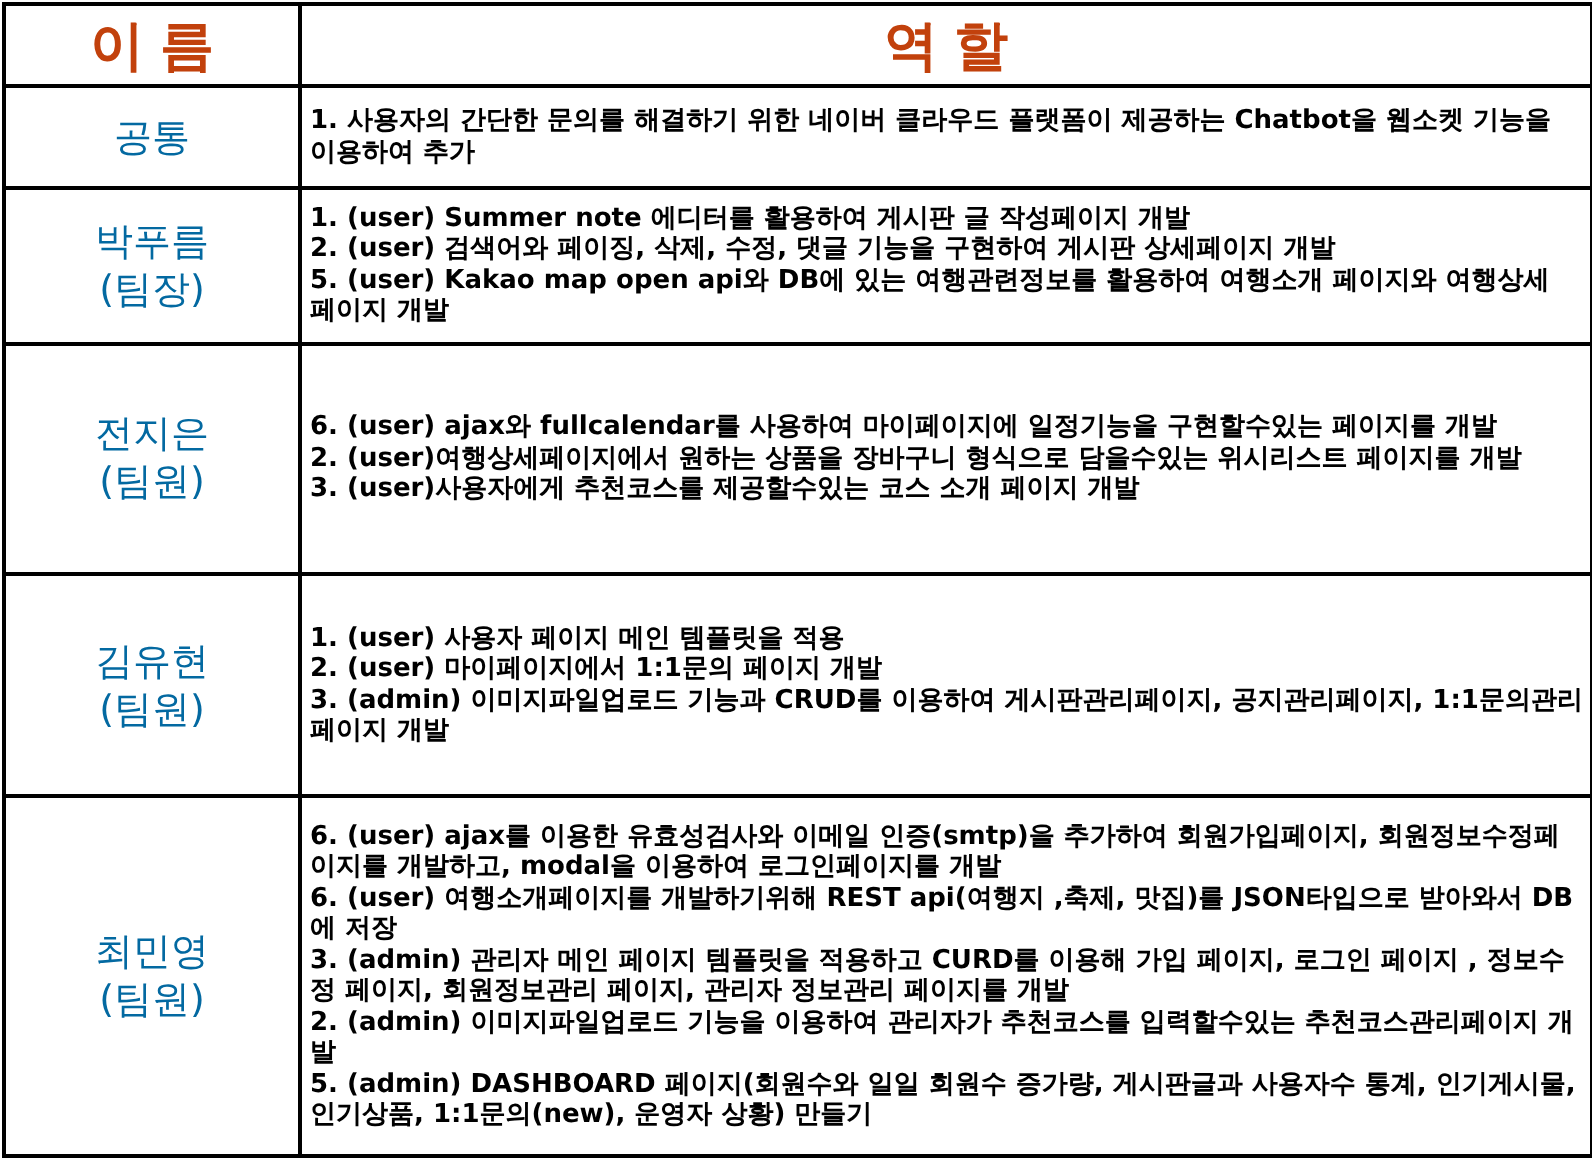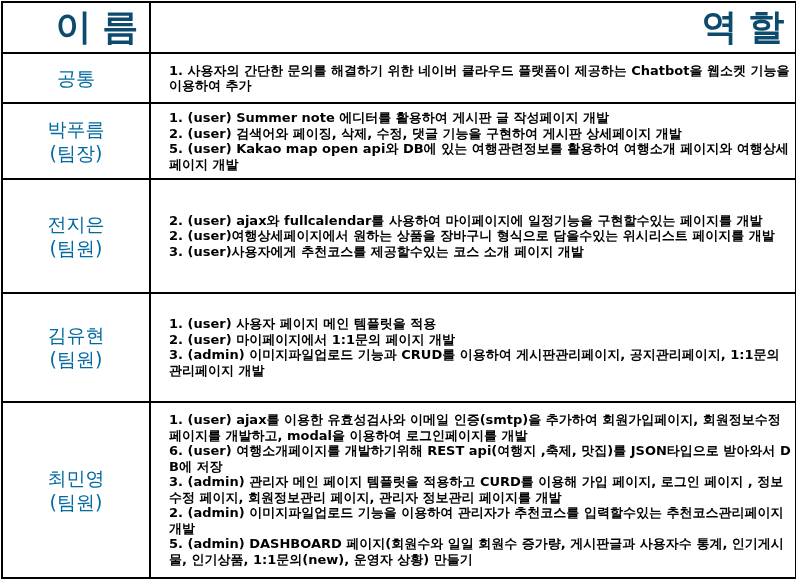--- a/index.html
+++ b/index.html
@@ -32,26 +32,26 @@
   col.role-col  { width: 646px; }
 
   thead tr { height: 41px; }
   tbody tr:nth-child(1) { height: 49px; }
   tbody tr:nth-child(2) { height: 74px; }
   tbody tr:nth-child(3) { height: 111px; border-radius: 18px; }
   tbody tr:nth-child(4) { height: 106px; margin-top: 23px; }
   tbody tr:nth-child(5) { height: 172px; }
 
   th.header-cell {
-    font-size: 36px;
+    font-size: 27px;
     font-weight: bold;
     letter-spacing: 0.3em;
     text-indent: 0.3em; 
-    color: #0c4a6e;
-    text-align: right;
+    color: #c2410c;
+    text-align: center;
     vertical-align: middle;
     padding: 0;
   }
   td.name-cell {
     text-align: center;
     vertical-align: middle;
     color: #0369a1;
     font-size: 19px;
     font-weight: normal;
     line-height: 24px;
@@ -59,21 +59,21 @@
   }
   .member-title:empty { display: none; }
 
   td.role-cell {
     vertical-align: middle;
     text-align: left;
     color: #000000;
     font-size: 13px;
     font-weight: bold;
     line-height: 15.5px;
-    padding: 2px 3px 2px 18px;
+    padding: 2px 3px 2px 4px;
     word-break: break-all;
   }
   .role-item { display: block; }
 </style>
 </head>
 <body>
 
 <div class="page">
   <table class="roles">
     <colgroup>
@@ -109,21 +109,21 @@
           <div class="role-item">5. (user) Kakao map open api와 DB에 있는 여행관련정보를 활용하여 여행소개 페이지와 여행상세 페이지 개발</div>
         </td>
       </tr>
 
       <tr>
         <td class="name-cell">
           <div class="member-name">전지은</div>
           <div class="member-title">(팀원)</div>
         </td>
         <td class="role-cell">
-          <div class="role-item">2. (user) ajax와 fullcalendar를 사용하여 마이페이지에 일정기능을 구현할수있는 페이지를 개발</div>
+          <div class="role-item">6. (user) ajax와 fullcalendar를 사용하여 마이페이지에 일정기능을 구현할수있는 페이지를 개발</div>
           <div class="role-item">2. (user)여행상세페이지에서 원하는 상품을 장바구니 형식으로 담을수있는 위시리스트 페이지를 개발</div>
           <div class="role-item">3. (user)사용자에게 추천코스를 제공할수있는 코스 소개 페이지 개발</div>
         </td>
       </tr>
 
       <tr>
         <td class="name-cell">
           <div class="member-name">김유현</div>
           <div class="member-title">(팀원)</div>
         </td>
@@ -133,21 +133,21 @@
           <div class="role-item">3. (admin) 이미지파일업로드 기능과 CRUD를 이용하여 게시판관리페이지, 공지관리페이지, 1:1문의관리페이지 개발</div>
         </td>
       </tr>
 
       <tr>
         <td class="name-cell">
           <div class="member-name">최민영</div>
           <div class="member-title">(팀원)</div>
         </td>
         <td class="role-cell">
-          <div class="role-item">1. (user) ajax를 이용한 유효성검사와 이메일 인증(smtp)을 추가하여 회원가입페이지, 회원정보수정페이지를 개발하고, modal을 이용하여 로그인페이지를 개발</div>
+          <div class="role-item">6. (user) ajax를 이용한 유효성검사와 이메일 인증(smtp)을 추가하여 회원가입페이지, 회원정보수정페이지를 개발하고, modal을 이용하여 로그인페이지를 개발</div>
           <div class="role-item">6. (user) 여행소개페이지를 개발하기위해 REST api(여행지 ,축제, 맛집)를 JSON타입으로 받아와서 DB에 저장</div>
           <div class="role-item">3. (admin) 관리자 메인 페이지 템플릿을 적용하고 CURD를 이용해 가입 페이지, 로그인 페이지 , 정보수정 페이지, 회원정보관리 페이지, 관리자 정보관리 페이지를 개발</div>
           <div class="role-item">2. (admin) 이미지파일업로드 기능을 이용하여 관리자가 추천코스를 입력할수있는 추천코스관리페이지 개발</div>
           <div class="role-item">5. (admin) DASHBOARD 페이지(회원수와 일일 회원수 증가량, 게시판글과 사용자수 통계, 인기게시물, 인기상품, 1:1문의(new), 운영자 상황) 만들기</div>
         </td>
       </tr>
 
     </tbody>
   </table>
 </div>

